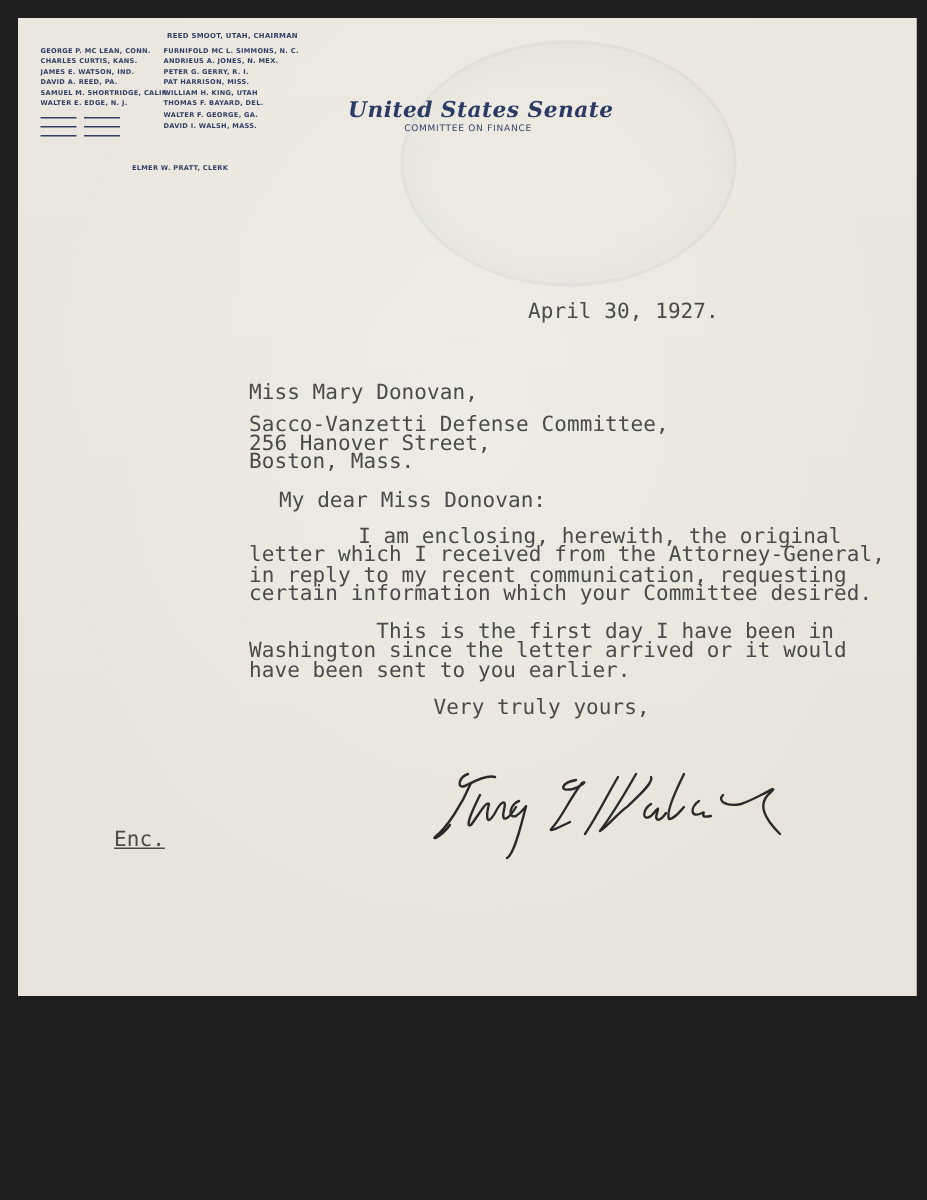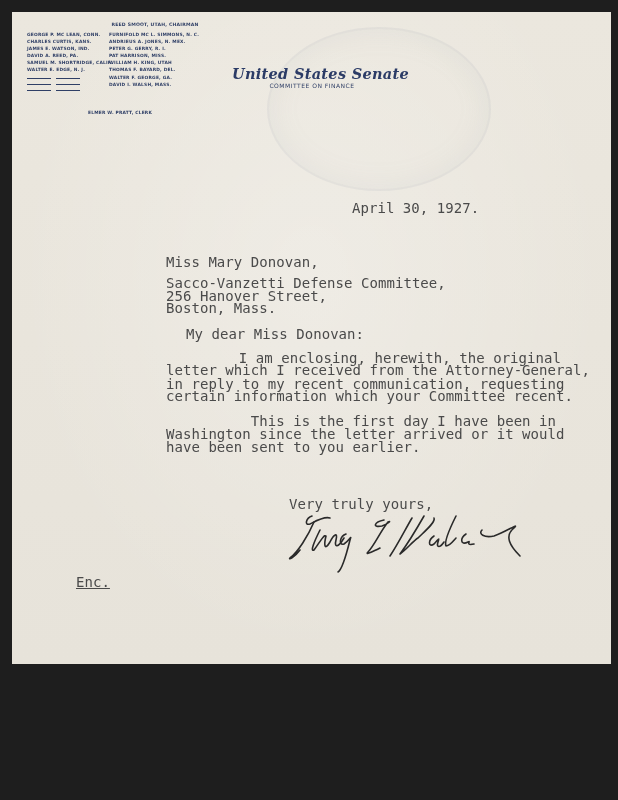--- a/index.html
+++ b/index.html
@@ -108,42 +108,42 @@
     <div class="tw" style="left:154px; top:276px;">256 Hanover Street,</div>
     <div class="tw" style="left:154px; top:288px;">Boston, Mass.</div>
   </div>
 
   <div class="tw" style="left:154px; top:314px;padding-left:20px;">My dear Miss Donovan:</div>
 
   <div>
     <div class="tw" style="left:142px; top:338px;">          I am enclosing, herewith, the original</div>
     <div class="tw" style="left:154px; top:350px;">letter which I received from the Attorney-General,</div>
     <div class="tw" style="left:154px; top:364px;">in reply to my recent communication, requesting</div>
-    <div class="tw" style="left:154px; top:376px;">certain information which your Committee recent.</div>
+    <div class="tw" style="left:154px; top:376px;">certain information which your Committee desired.</div>
   </div>
 
   <div>
     <div class="tw" style="left:154px; top:401px;">          This is the first day I have been in</div>
     <div class="tw" style="left:154px; top:414px;">Washington since the letter arrived or it would</div>
     <div class="tw" style="left:154px; top:427px;">have been sent to you earlier.</div>
   </div>
 
-  <div class="tw" style="left:277px; top:452px;margin-top:32px;">Very truly yours,</div>
+  <div class="tw" style="left:277px; top:452px;">Very truly yours,</div>
 
   <svg class="sig" viewBox="0 0 280 70">
     <title>David I. Walsh</title>
     <g fill="none" stroke="#2a2a2a" stroke-width="1.6" stroke-linecap="round" stroke-linejoin="round">
       <path d="M28 4 C22 6, 20 14, 26 12 C30 10, 40 4, 46 6"></path>
       <path d="M30 10 C24 24, 14 40, 6 46 C4 48, 10 46, 16 38"></path>
       <path d="M36 18 C30 30, 26 40, 30 38 C36 30, 40 22, 42 24 C40 32, 40 40, 46 30 C50 22, 54 20, 52 28 C50 36, 54 36, 60 26"></path>
       <path d="M62 22 C56 24, 54 34, 60 32 C66 28, 68 22, 66 28 C62 44, 58 58, 54 60"></path>
       <path d="M100 8 C90 10, 88 16, 98 14 C104 12, 108 8, 104 10 C96 20, 90 34, 84 40 C80 44, 92 38, 96 36"></path>
       <path d="M128 6 C122 16, 114 32, 106 44"></path>
       <path d="M140 4 C132 18, 122 34, 116 42 C122 38, 130 28, 134 26 C140 20, 152 10, 150 6"></path>
       <path d="M150 24 C144 28, 144 36, 150 32 C154 28, 156 24, 154 30 C152 36, 156 36, 160 30"></path>
       <path d="M172 4 C166 16, 160 30, 162 34 C166 34, 170 28, 172 26"></path>
       <path d="M182 22 C176 26, 176 34, 184 30 C188 28, 180 34, 190 32"></path>
       <path d="M198 18 C194 22, 200 26, 210 24 C222 20, 236 10, 230 16 C220 24, 226 34, 236 44"></path>
     </g>
   </svg>
 
-  <div class="tw" style="left:64px; top:562px;text-decoration:underline;">Enc.</div>
+  <div class="tw" style="left:64px; top:540px;text-decoration:underline;">Enc.</div>
 </div>
 
 </body></html>

